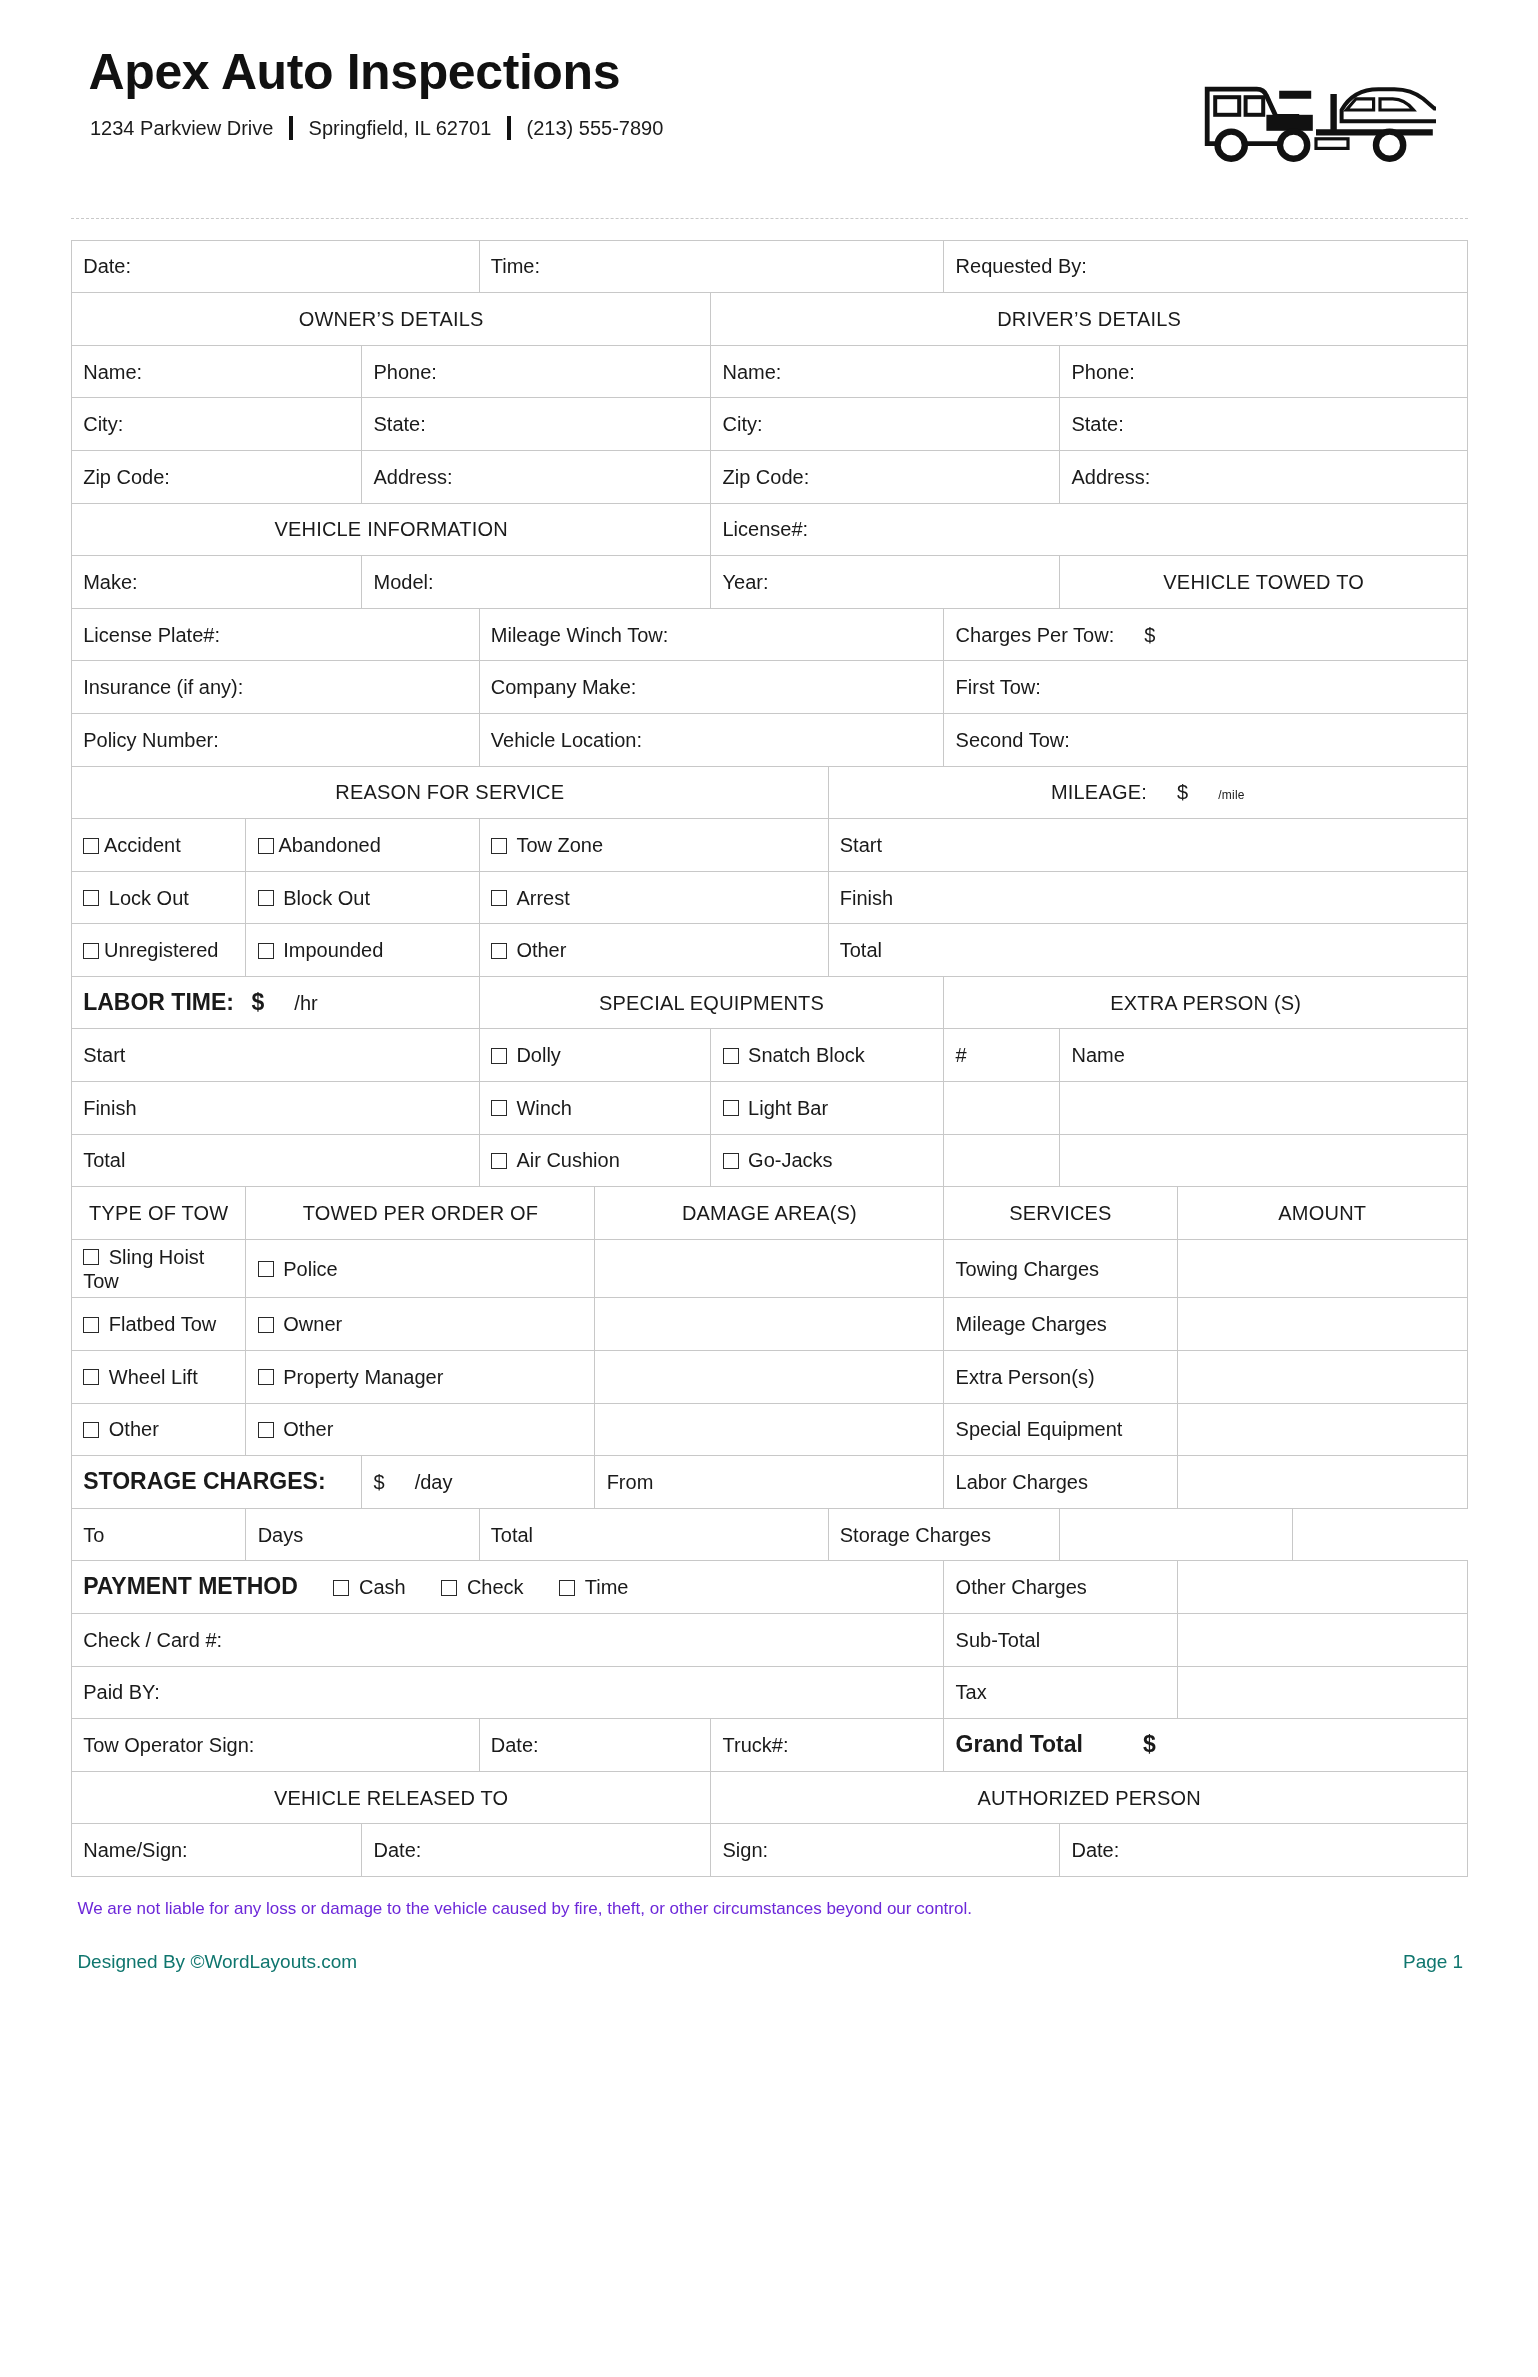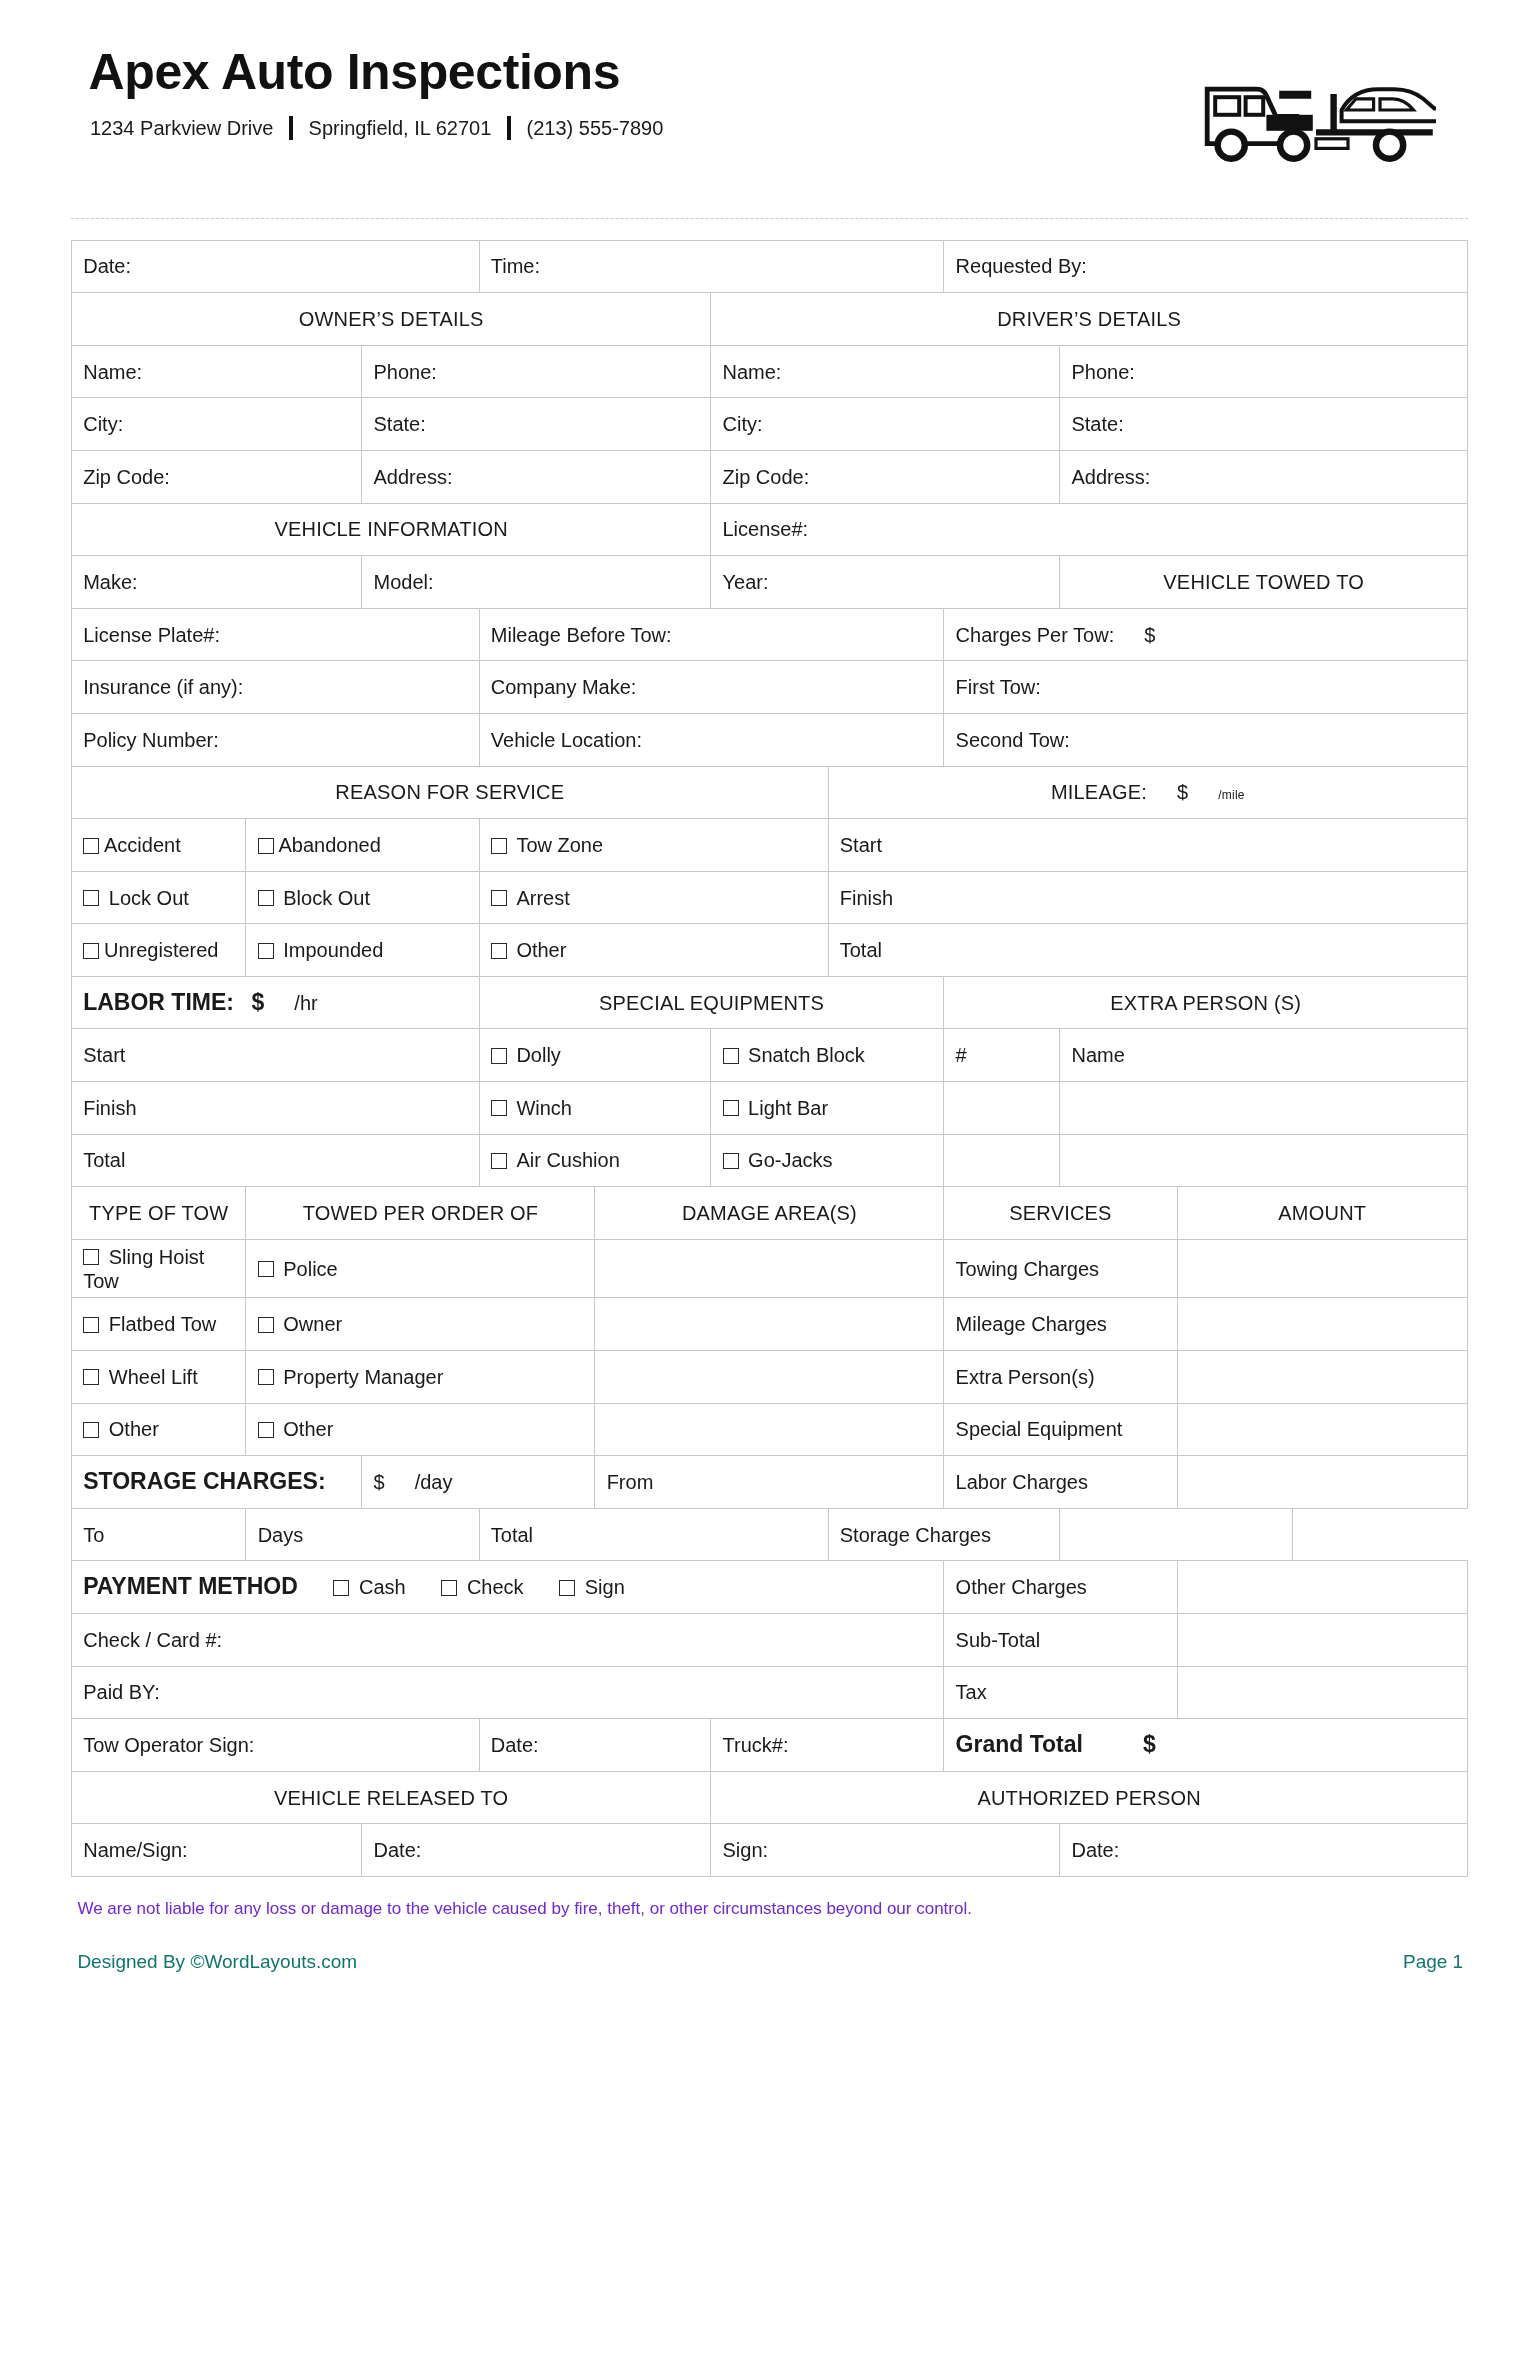--- a/index.html
+++ b/index.html
@@ -221,21 +221,21 @@
     </tr>
 
     <tr>
       <td colspan="3">Make:</td>
       <td colspan="3">Model:</td>
       <td colspan="3">Year:</td>
       <td colspan="3" class="ctr">VEHICLE TOWED TO</td>
     </tr>
     <tr>
       <td colspan="4">License Plate#:</td>
-      <td colspan="4">Mileage Before Tow:</td>
+      <td colspan="4">Mileage Winch Tow:</td>
       <td colspan="4">
         <span>Charges Per Tow:</span><span class="hspace"></span><span>$</span>
       </td>
     </tr>
     <tr>
       <td colspan="4">Insurance (if any):</td>
       <td colspan="4">Company Make:</td>
       <td colspan="4">First Tow:</td>
     </tr>
     <tr>
@@ -351,21 +351,21 @@
       <td colspan="3" class="bold">Total</td>
       <td colspan="2">Storage Charges</td>
       <td colspan="2"></td>
     </tr>
 
     <tr>
       <td colspan="8">
         <span class="big">PAYMENT METHOD</span><span class="hspace"></span>
         <span class="nowrap"><span class="cb"></span><span>Cash</span></span><span class="hspace"></span>
         <span class="nowrap"><span class="cb"></span><span>Check</span></span><span class="hspace"></span>
-        <span class="nowrap"><span class="cb"></span><span>Sign</span></span>
+        <span class="nowrap"><span class="cb"></span><span>Time</span></span>
       </td>
       <td colspan="2">Other Charges</td>
       <td colspan="2"></td>
     </tr>
     <tr>
       <td colspan="8" class="small">Check / Card #:</td>
       <td colspan="2" class="bold">Sub-Total</td>
       <td colspan="2"></td>
     </tr>
     <tr>

